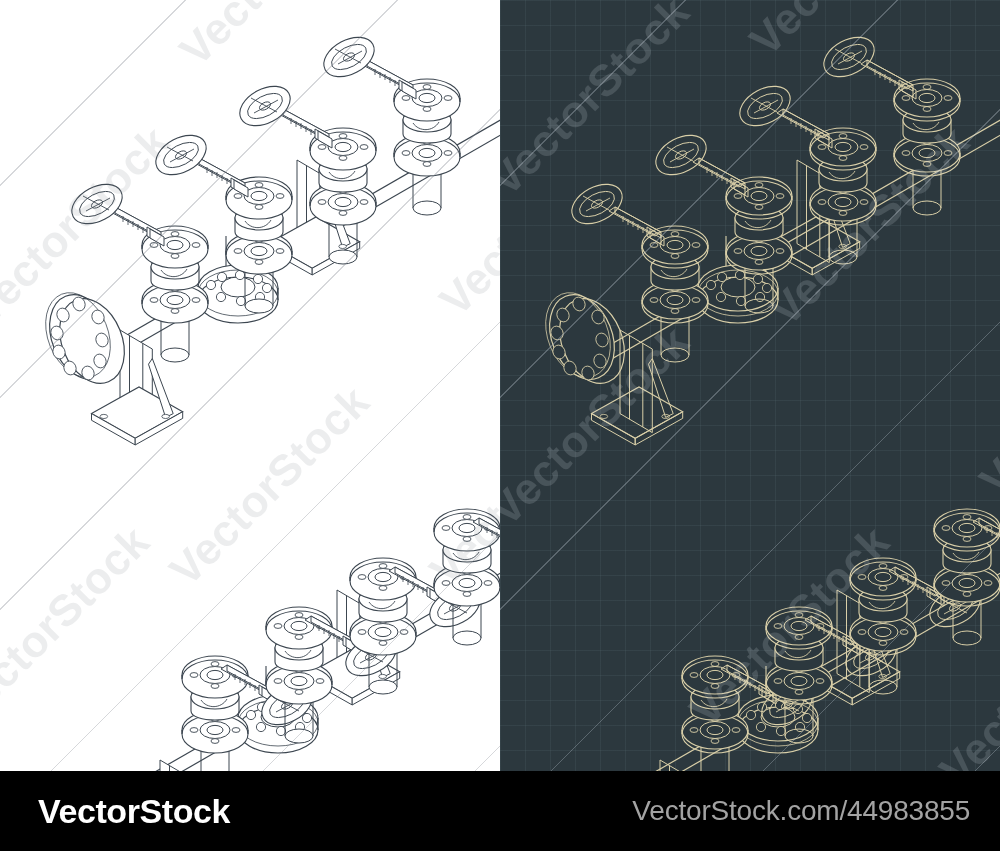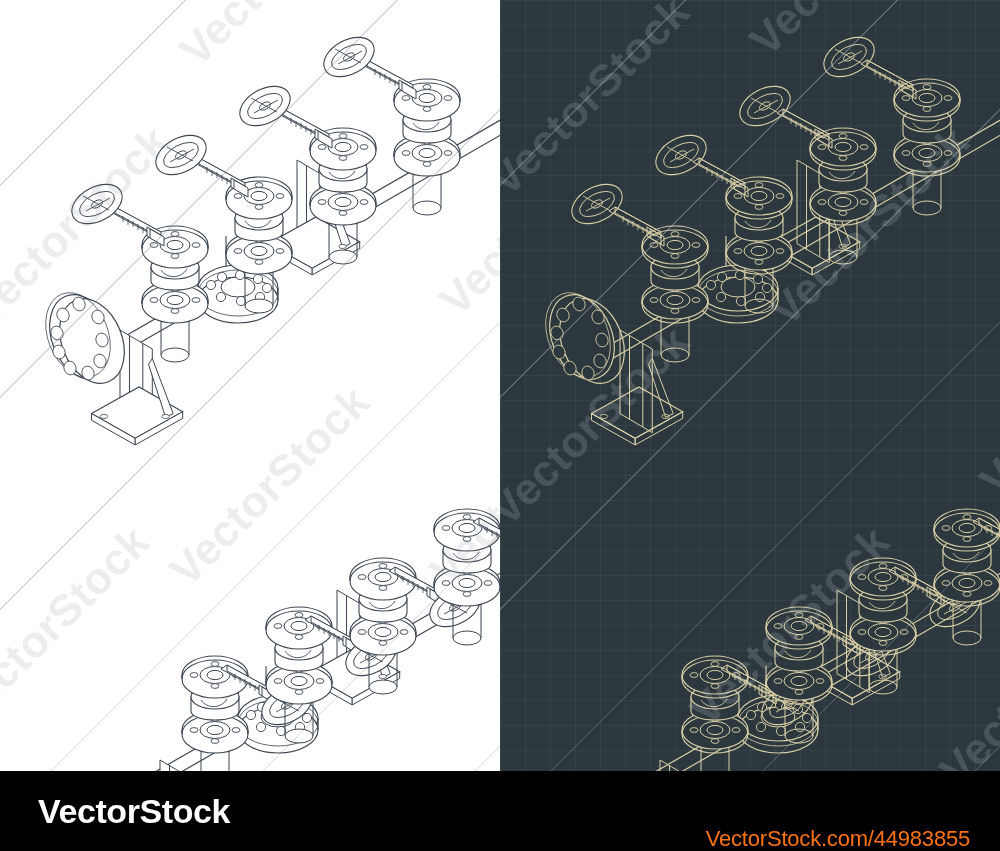--- a/index.html
+++ b/index.html
@@ -31,21 +31,21 @@
            font-weight:bold;font-size:44px;letter-spacing:.5px;white-space:nowrap;
            pointer-events:none;user-select:none;}
   .wm-text.light{color:rgba(120,125,135,.14);}
   .wm-text.dark{color:rgba(225,232,238,.16);}
 
   
   #footer{position:absolute;left:0;top:771px;width:1000px;height:80px;background:#000;}
   #footer-logo{position:absolute;left:38px;top:50%;transform:translateY(-50%);
                color:#fff;font-size:34px;font-weight:bold;letter-spacing:-.4px;}
   #footer-url{position:absolute;right:30px;top:50%;transform:translateY(-50%);
-              color:#f97316;font-size:22px;letter-spacing:-.2px;margin-top:28px;}
+              color:#a3a3a3;font-size:28px;letter-spacing:-.2px;}
 
   
   .dwg{position:absolute;left:0;top:0;width:500px;height:771px;}
   .dwg *{vector-effect:non-scaling-stroke;}
 </style>
 </head>
 <body>
 
 <div id="stage">
 

